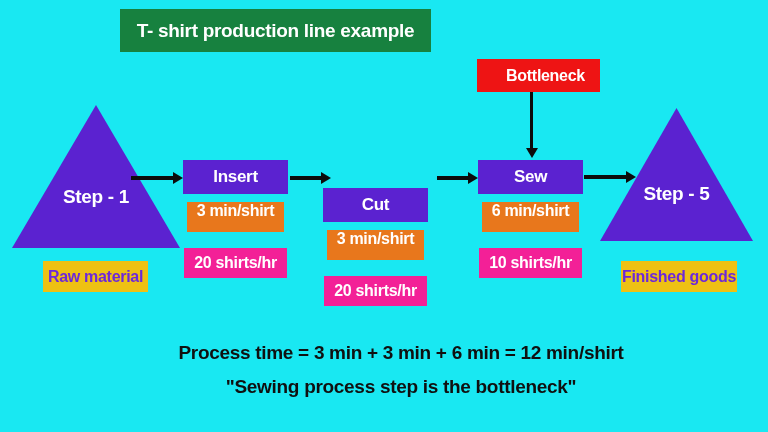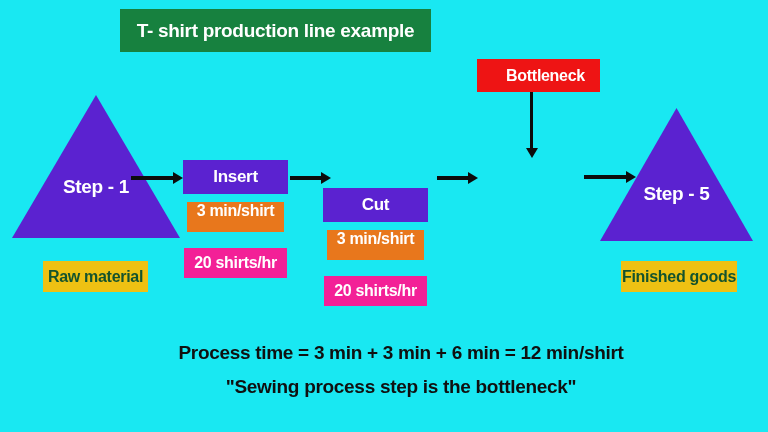--- a/index.html
+++ b/index.html
@@ -19,31 +19,31 @@
     position:absolute;left:477px;top:59px;width:109px;height:33px;
     background:var(--red,#ee1414);display:flex;align-items:center;justify-content:center;padding-left:14px;
   }
   .bottleneck-box span{color:#fff;font-weight:700;font-size:16px;letter-spacing:-0.3px;}
   
   .triangle{
     position:absolute;background:var(--purple,#5b22d0);
     clip-path:polygon(50% 0,0 100%,100% 100%);
     display:flex;align-items:flex-end;justify-content:center;
   }
-  .tri-left{left:12px;top:95px;width:168px;height:143px;text-align:right;}
+  .tri-left{left:12px;top:105px;width:168px;height:143px;text-align:right;}
   .tri-right{left:600px;top:108px;width:153px;height:133px;}
   .tri-label{color:#fff;font-weight:700;font-size:19px;letter-spacing:-0.3px;}
   .tri-left .tri-label{margin-bottom:40px;}
   .tri-right .tri-label{margin-bottom:36px;}
   
   .tag{
     position:absolute;background:var(--yellow,#eec113);
     display:flex;align-items:center;justify-content:center;
   }
-  .tag span{color:#14532d;font-weight:700;font-size:16px;letter-spacing:-0.3px;}
+  .tag span{color:#6d28d9;font-weight:700;font-size:16px;letter-spacing:-0.3px;}
   .tag.raw{left:43px;top:261px;width:105px;height:31px;}
   .tag.finished{left:621px;top:261px;width:116px;height:31px;}
   
   .col{position:absolute;top:160px;width:105px;display:flex;flex-direction:column;align-items:center;}
   .col.c1{left:183px;}
   .col.c2{left:323px;margin-top:28px;}
   .col.c3{left:478px;}
   .name-box{
     width:105px;height:34px;background:var(--purple,#5b22d0);
     display:flex;align-items:center;justify-content:center;
@@ -143,20 +143,31 @@
       <span>Cut</span>
     </div>
     <div class="time-box">
       <span>3 min/shirt</span>
     </div>
     <div class="rate-box">
       <span>20 shirts/hr</span>
     </div>
   </div>
 
+  <div class="col c3">
+    <div class="name-box">
+      <span>Sew</span>
+    </div>
+    <div class="time-box">
+      <span>6 min/shirt</span>
+    </div>
+    <div class="rate-box">
+      <span>10 shirts/hr</span>
+    </div>
+  </div>
 
   <div class="triangle tri-right">
     <span class="tri-label">Step - 5</span>
   </div>
   <div class="tag finished">
     <span>Finished goods</span>
   </div>
 
   <div class="summary-line s1">Process time = 3 min + 3 min + 6 min = 12 min/shirt</div>
   <div class="summary-line s2">"Sewing process step is the bottleneck"</div>

